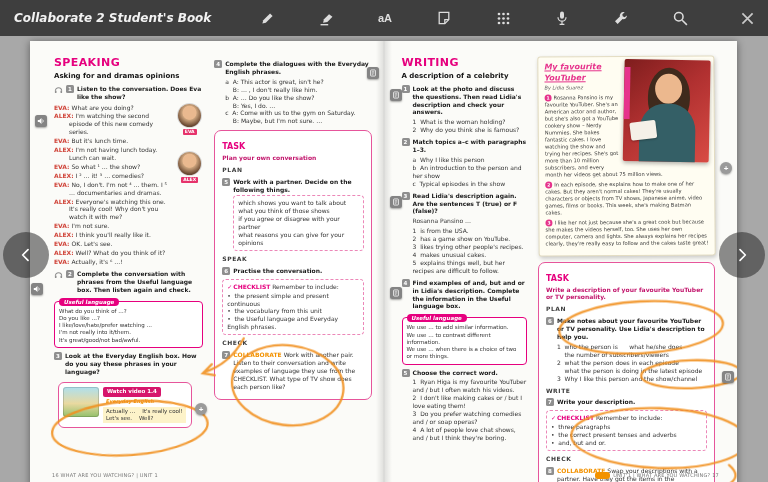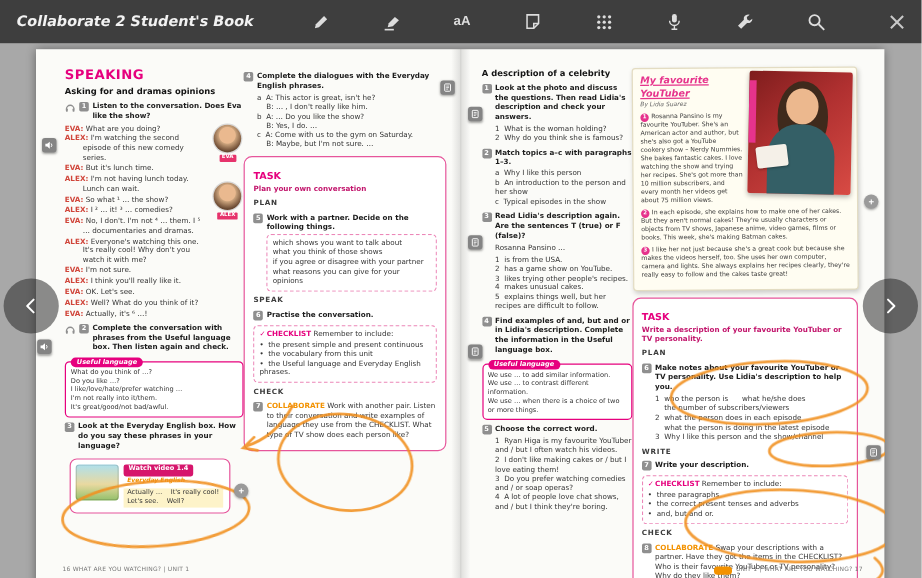--- a/index.html
+++ b/index.html
@@ -13,21 +13,21 @@
   .tbi{background:none;border:none;width:22px;height:22px;display:flex;align-items:center;justify-content:center;cursor:pointer;color:#ddd;font-size:11px;font-weight:bold;padding:0;}
   .tbi svg{display:block;}
   .tbi-close{margin-left:8px;}
 
   
   .viewer{position:relative;height:446px;overflow:hidden;}
   .spread{position:absolute;left:30px;right:31px;top:5px;bottom:-6px;background:#fbfbf8;box-shadow:0 1px 8px rgba(0,0,0,.45);display:flex;}
   .spread::after{content:"";position:absolute;top:0;bottom:0;left:50%;width:16px;transform:translateX(-50%);background:linear-gradient(90deg,rgba(0,0,0,0),rgba(0,0,0,.10) 45%,rgba(0,0,0,.17) 50%,rgba(0,0,0,.10) 55%,rgba(0,0,0,0));pointer-events:none;z-index:5;}
   .page{flex:1 1 50%;position:relative;overflow:hidden;padding:15px 12px 18px 24px;font-size:6px;color:#333;line-height:1.32;}
   .page-right{padding:15px 22px 18px 18px;}
-  .cols{display:flex;}
+  .cols{display:flex;gap:11px;}
   .colL1{flex:0 0 47%;}
   .colL2{flex:1;}
   .colR1{flex:0 0 40%;}
   .colR2{flex:1;min-width:0;}
 
   
   .section-h{font-size:11px;letter-spacing:.4px;color:#e6007e;font-weight:bold;}
   .section-sub{font-size:7px;color:#141414;margin:1px 0 4px;font-weight:bold;}
   .ex{display:flex;gap:3px;margin:4px 0 2px;align-items:flex-start;}
   .chip{flex:0 0 auto;min-width:8px;height:8px;background:#8f8f8f;color:#fff;font-size:5.5px;line-height:8px;text-align:center;border-radius:1.5px;font-weight:bold;padding:0 1px;}
@@ -292,20 +292,21 @@
               </div>
             </div>
           </div>
         </div>
         <div class="footer footer-l">16  WHAT ARE YOU WATCHING? | UNIT 1</div>
       </section>
 
       <section class="page page-right">
         <div class="cols">
           <div class="colR1">
+            <h1 class="section-h">WRITING</h1>
             <h2 class="section-sub">A description of a celebrity</h2>
 
             <div class="ex">
               <span class="chip">1</span>
               <div class="ex-body">
                 <div class="ex-instr">Look at the photo and discuss the questions. Then read Lidia's description and check your answers.</div>
                 <div class="items">1  What is the woman holding?
 2  Why do you think she is famous?</div>
               </div>
             </div>

